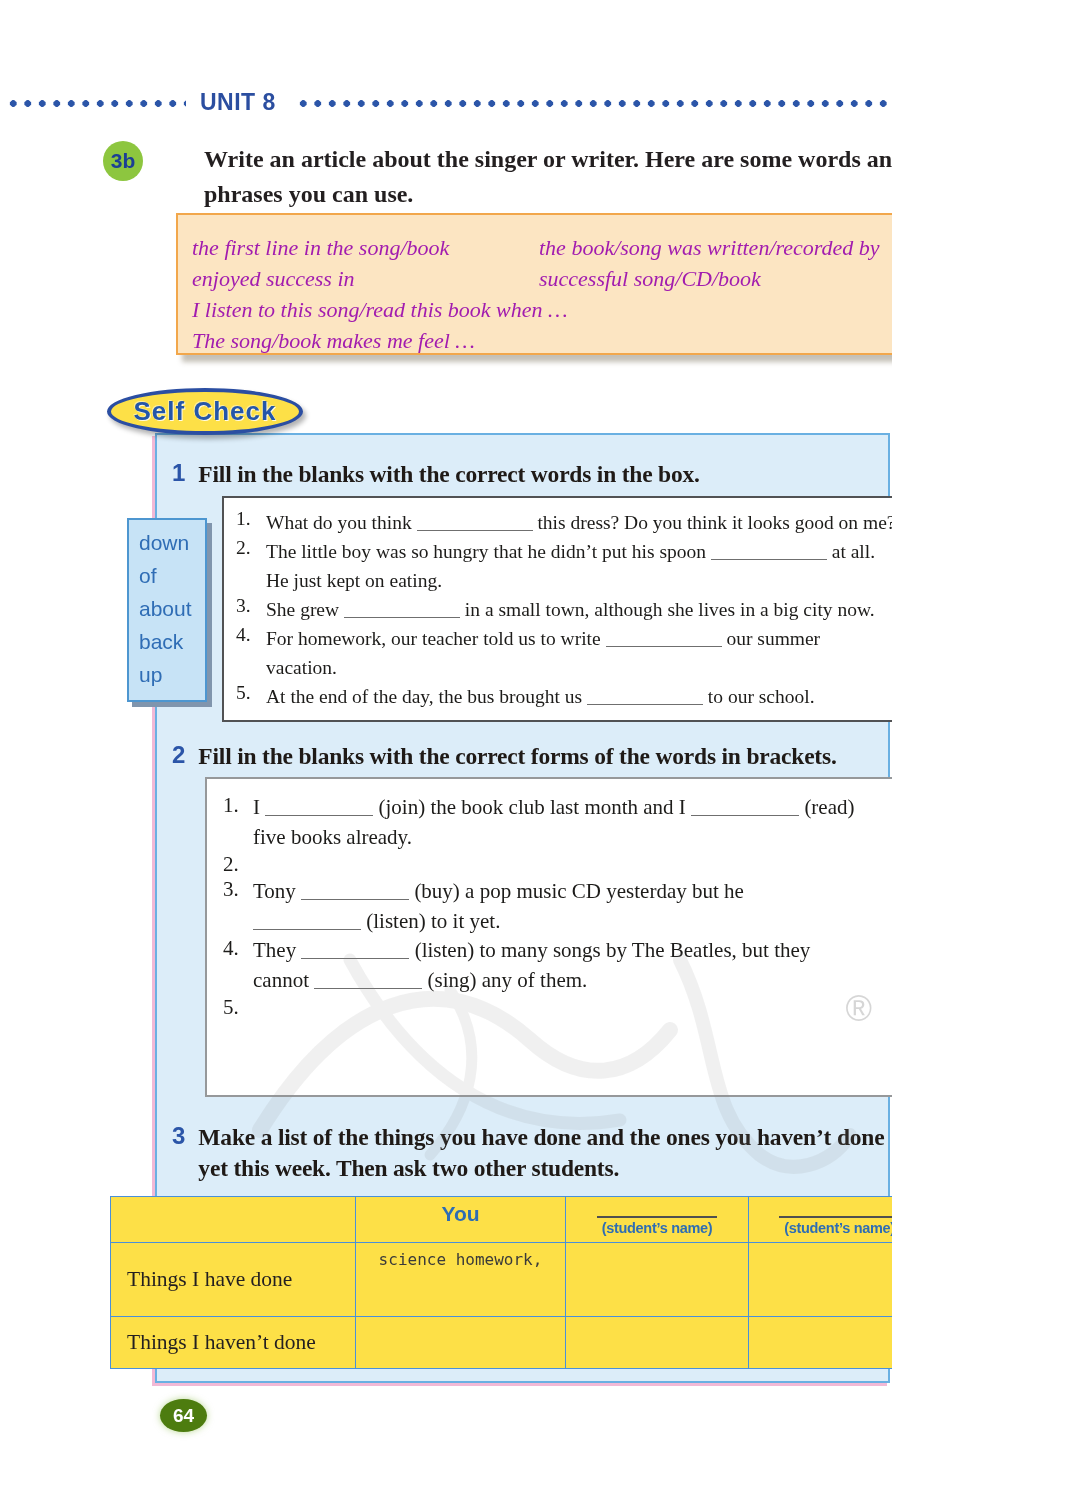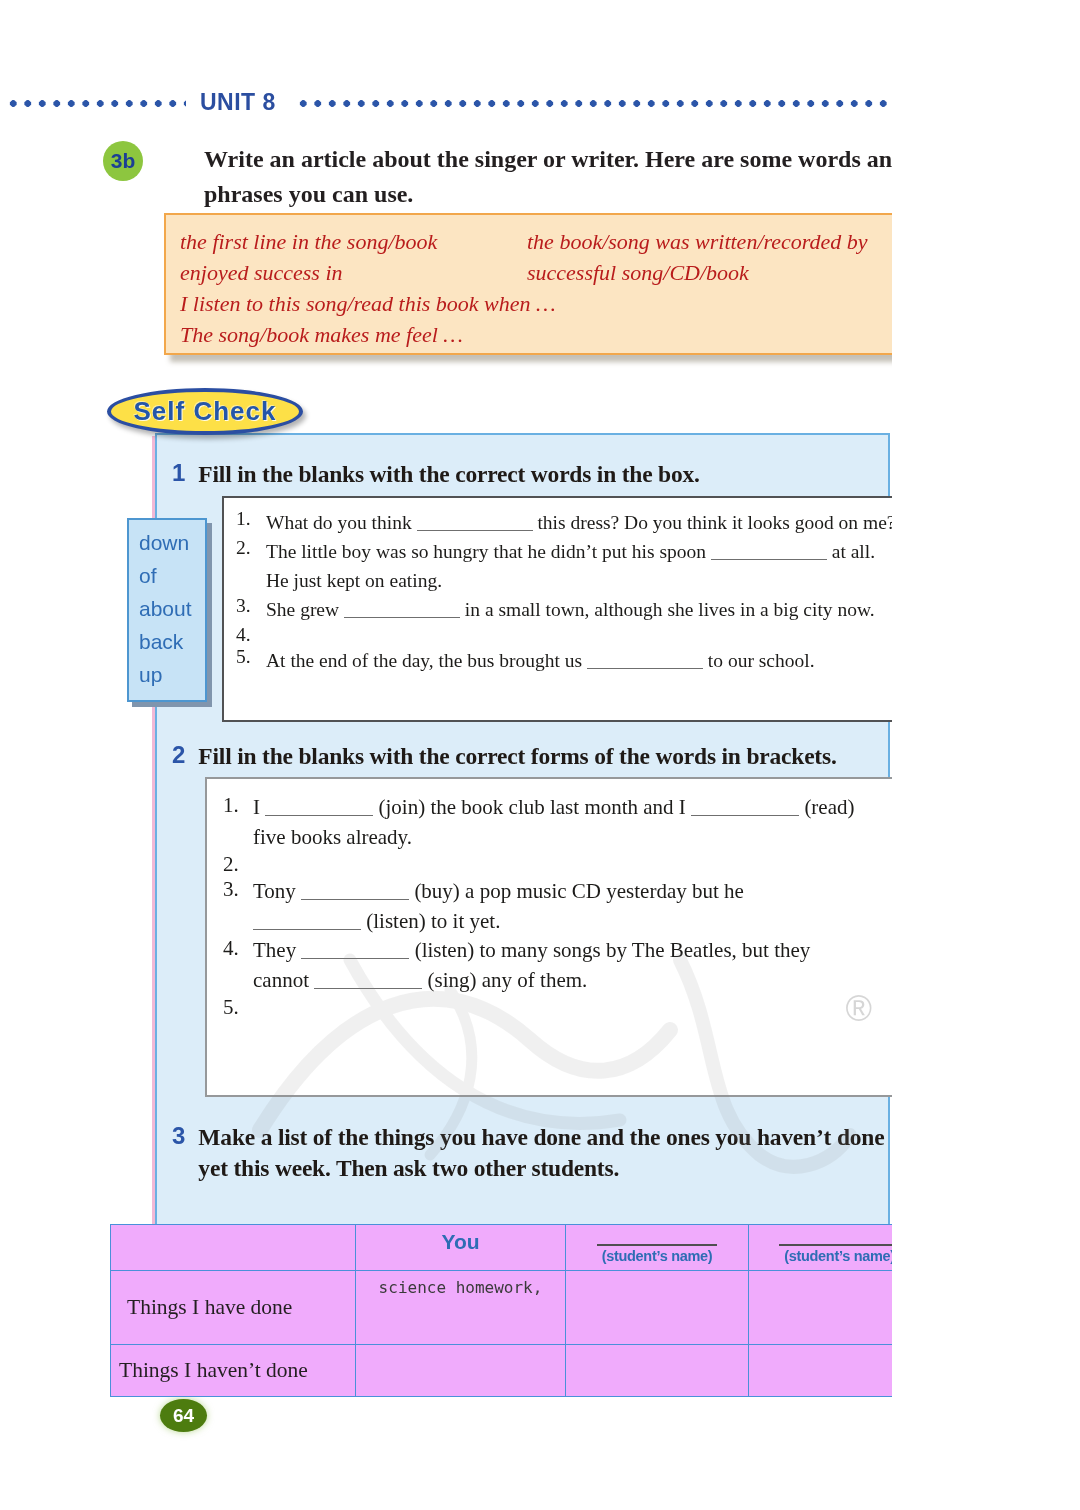--- a/index.html
+++ b/index.html
@@ -17,23 +17,23 @@
   .unit-label{position:absolute;left:200px;top:89px;font-family:"Liberation Sans",sans-serif;
               font-weight:bold;font-size:23px;color:#2b4ea0;letter-spacing:.5px;}
 
   
   .badge-3b{position:absolute;left:103px;top:141px;width:40px;height:40px;border-radius:50%;
             background:#8dc63f;display:flex;align-items:center;justify-content:center;
             font-family:"Liberation Sans",sans-serif;font-weight:bold;font-size:21px;color:#1b3f94;z-index:2;}
   .instruction-3b{position:absolute;left:176px;top:142px;width:785px;
             font-weight:bold;font-size:24px;line-height:35px;color:#231f20;margin-left:28px;}
 
-  .phrase-box{position:absolute;left:164px;top:213px;width:745px;height:142px;box-sizing:border-box;
+  .phrase-box{position:absolute;left:176px;top:213px;width:745px;height:142px;box-sizing:border-box;
             background:#fce5c2;border:2px solid #f2a74b;box-shadow:6px 7px 5px rgba(125,115,95,.45);
-            padding:11px 14px;font-style:italic;font-size:22px;color:#b91c1c;z-index:2;}
+            padding:17px 14px;font-style:italic;font-size:22px;color:#a21caf;z-index:2;}
   .phrase-grid{display:grid;grid-template-columns:347px 1fr;line-height:31px;}
   .phrase-full{line-height:31px;}
 
   
   .selfcheck-ellipse{position:absolute;left:107px;top:388px;width:196px;height:47px;box-sizing:border-box;
             background:#fde047;border:4px solid #2b4ea2;border-radius:50%;z-index:5;
             display:flex;align-items:center;justify-content:center;box-shadow:3px 4px 5px rgba(0,0,0,.3);}
   .selfcheck-ellipse span{font-family:"Liberation Sans",sans-serif;font-weight:bold;font-size:26px;
             color:#2456a8;letter-spacing:1px;
             text-shadow:1px 1px 0 rgba(255,255,255,.85), -1px -1px 0 rgba(255,255,255,.45);}
@@ -61,25 +61,25 @@
   .ex-item{display:flex;}
   .ex-num{width:30px;flex:none;}
   .ex1 .ex-line{line-height:29px;}
   .ex2 .ex-line{line-height:29.5px;}
   .blank{display:inline-block;border-bottom:1.5px solid #6f6f6f;height:12px;vertical-align:-2px;}
   .ex1 .blank{width:116px;}
   .ex2 .blank{width:108px;}
 
   
   .ex3-table{position:absolute;left:110px;top:1196px;width:820px;border-collapse:collapse;
-             background:#f0abfc;z-index:3;table-layout:fixed;margin-top:28px;}
+             background:#fde047;z-index:3;table-layout:fixed;}
   .ex3-table td{border:1.6px solid #4a90d9;box-sizing:border-box;}
   .ex3-table tr.hdr td{height:46px;}
   .ex3-table tr.r1 td{height:74px;}
-  .ex3-table tr.r2 td{height:52px;padding-left:8px;}
+  .ex3-table tr.r2 td{height:52px;}
   td.you-cell{text-align:center;vertical-align:top;padding-top:5px;
           font-family:"Liberation Sans",sans-serif;font-weight:bold;font-size:21px;color:#2e6db4;}
   td.sname-cell{text-align:center;vertical-align:bottom;padding-bottom:5px;}
   .line-above{display:inline-block;border-top:2px solid #4f4f4f;padding:2px 5px 0;
           font-family:"Liberation Sans",sans-serif;font-weight:bold;font-size:14.5px;
           letter-spacing:-0.3px;color:#2e6db4;}
   td.rowlabel{font-size:21.5px;color:#231f20;padding-left:16px;vertical-align:middle;}
   td.hand{font-family:"DejaVu Sans Mono",monospace;font-size:16px;color:#3a3a3a;
           vertical-align:top;text-align:center;padding:7px 6px;}
 
@@ -154,20 +154,24 @@
         </div>
       </div>
       <div class="ex-item">
         <span class="ex-num">3.</span>
         <div class="ex-body">
           <div class="ex-line">She grew <span class="blank"></span> in a small town, although she lives in a big city now.</div>
         </div>
       </div>
       <div class="ex-item">
         <span class="ex-num">4.</span>
+        <div class="ex-body">
+          <div class="ex-line">For homework, our teacher told us to write <span class="blank"></span> our summer</div>
+          <div class="ex-line">vacation.</div>
+        </div>
       </div>
       <div class="ex-item">
         <span class="ex-num">5.</span>
         <div class="ex-body">
           <div class="ex-line">At the end of the day, the bus brought us <span class="blank"></span> to our school.</div>
         </div>
       </div>
     </div>
 
   <div class="ex-heading h2">

